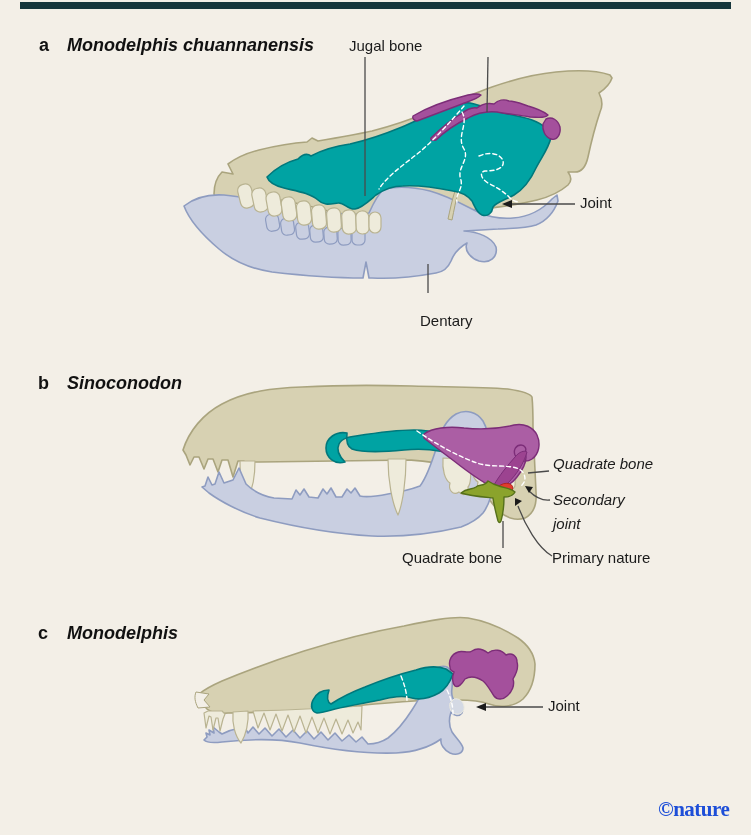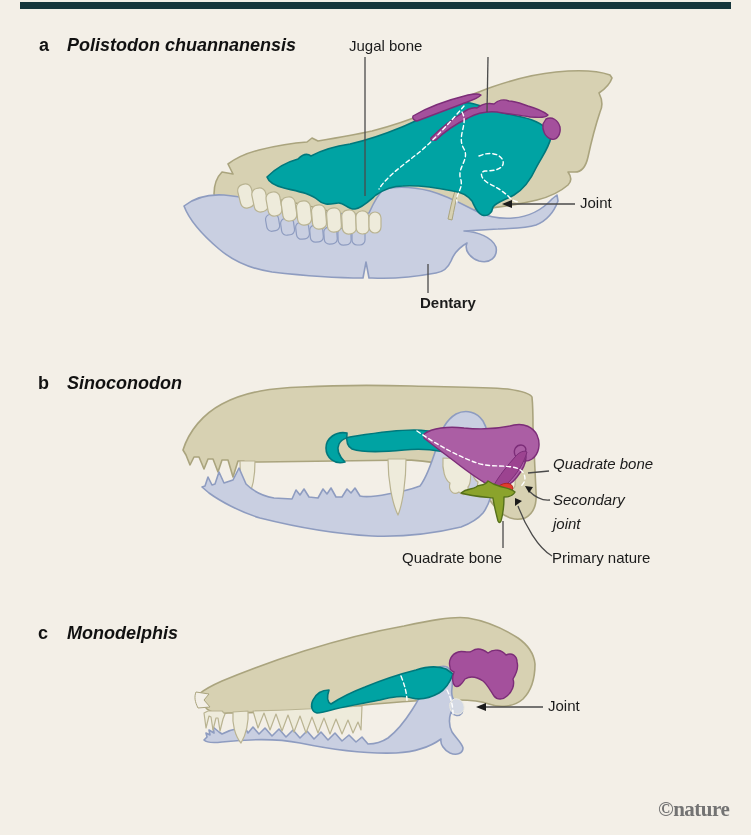--- a/index.html
+++ b/index.html
@@ -8,21 +8,21 @@
     font-family:"Liberation Sans",sans-serif;overflow:hidden;
   }
   .toprule{position:absolute;left:20px;top:2px;width:711px;height:7px;background:#16363b;}
   svg{position:absolute;left:0;top:0;}
   .lbl{position:absolute;font-size:15px;line-height:1.25;color:#1b1b1b;white-space:nowrap;}
   .lbl.wrap{white-space:normal;width:100px;line-height:1.6;font-style:italic;}
   .ttl-letter{position:absolute;font-size:18px;font-weight:bold;color:#111;}
   .ttl-species{position:absolute;font-size:18px;font-weight:bold;font-style:italic;color:#111;}
   .watermark{
     position:absolute;font-family:"Liberation Serif",serif;font-weight:bold;
-    font-size:21px;color:#737373;letter-spacing:-0.5px;
+    font-size:21px;color:#1d4ed8;letter-spacing:-0.5px;
   }
   
   .tan{fill:#d7d1b2;stroke:#aaa47e;stroke-width:1.6;stroke-linejoin:round;}
   .jaw{fill:#c9cfe1;stroke:#8e9cc0;stroke-width:1.6;stroke-linejoin:round;}
   .tooth{fill:#eeebdb;stroke:#b9b391;stroke-width:1.2;stroke-linejoin:round;}
   .tooth-blue{fill:#c9cfe1;stroke:#8e9cc0;stroke-width:1.2;stroke-linejoin:round;}
   .teal{fill:#00a3a3;stroke:#00787c;stroke-width:1.6;stroke-linejoin:round;}
   .purple{fill:#a4509c;stroke:#7c2d78;stroke-width:1.4;stroke-linejoin:round;}
   .purple-light{fill:#ab5ea4;stroke:#7c2d78;stroke-width:1.4;stroke-linejoin:round;}
   .purple-dark{fill:#9c4390;stroke:#7c2d78;stroke-width:1;stroke-linejoin:round;}
@@ -223,24 +223,24 @@
       <polygon class="arrow" points="525,486 533,487 529,493"></polygon>
       <path class="leader" d="M552,556 C538,548 525,525 518,506"></path>
       <polygon class="arrow" points="515,498 522,501 515,506"></polygon>
       <path class="leader" d="M503,548 L503,521"></path>
       <path class="leader" d="M543,707 L484,707"></path>
       <polygon class="arrow" points="476,707 486,703 486,711"></polygon>
     </g>
   </svg>
 
   <div class="ttl-letter" style="left:39px;top:35px;">a</div>
-  <div class="ttl-species" style="left:67px;top:35px;">Polistodon chuannanensis</div>
+  <div class="ttl-species" style="left:67px;top:35px;">Monodelphis chuannanensis</div>
   <div class="lbl" style="left:349px;top:37px;">Jugal bone</div>
   <div class="lbl" style="left:580px;top:194px;">Joint</div>
-  <div class="lbl" style="left:420px;top:294px;font-weight:bold;">Dentary</div>
+  <div class="lbl" style="left:420px;top:312px;">Dentary</div>
 
   <div class="ttl-letter" style="left:38px;top:373px;">b</div>
   <div class="ttl-species" style="left:67px;top:373px;">Sinoconodon</div>
   <div class="lbl" style="left:553px;top:455px;font-style:italic;">Quadrate bone</div>
   <div class="lbl wrap" style="left:553px;top:488px;">Secondary joint</div>
   <div class="lbl" style="left:402px;top:549px;">Quadrate bone</div>
   <div class="lbl" style="left:552px;top:549px;">Primary nature</div>
 
   <div class="ttl-letter" style="left:38px;top:623px;">c</div>
   <div class="ttl-species" style="left:67px;top:623px;">Monodelphis</div>

